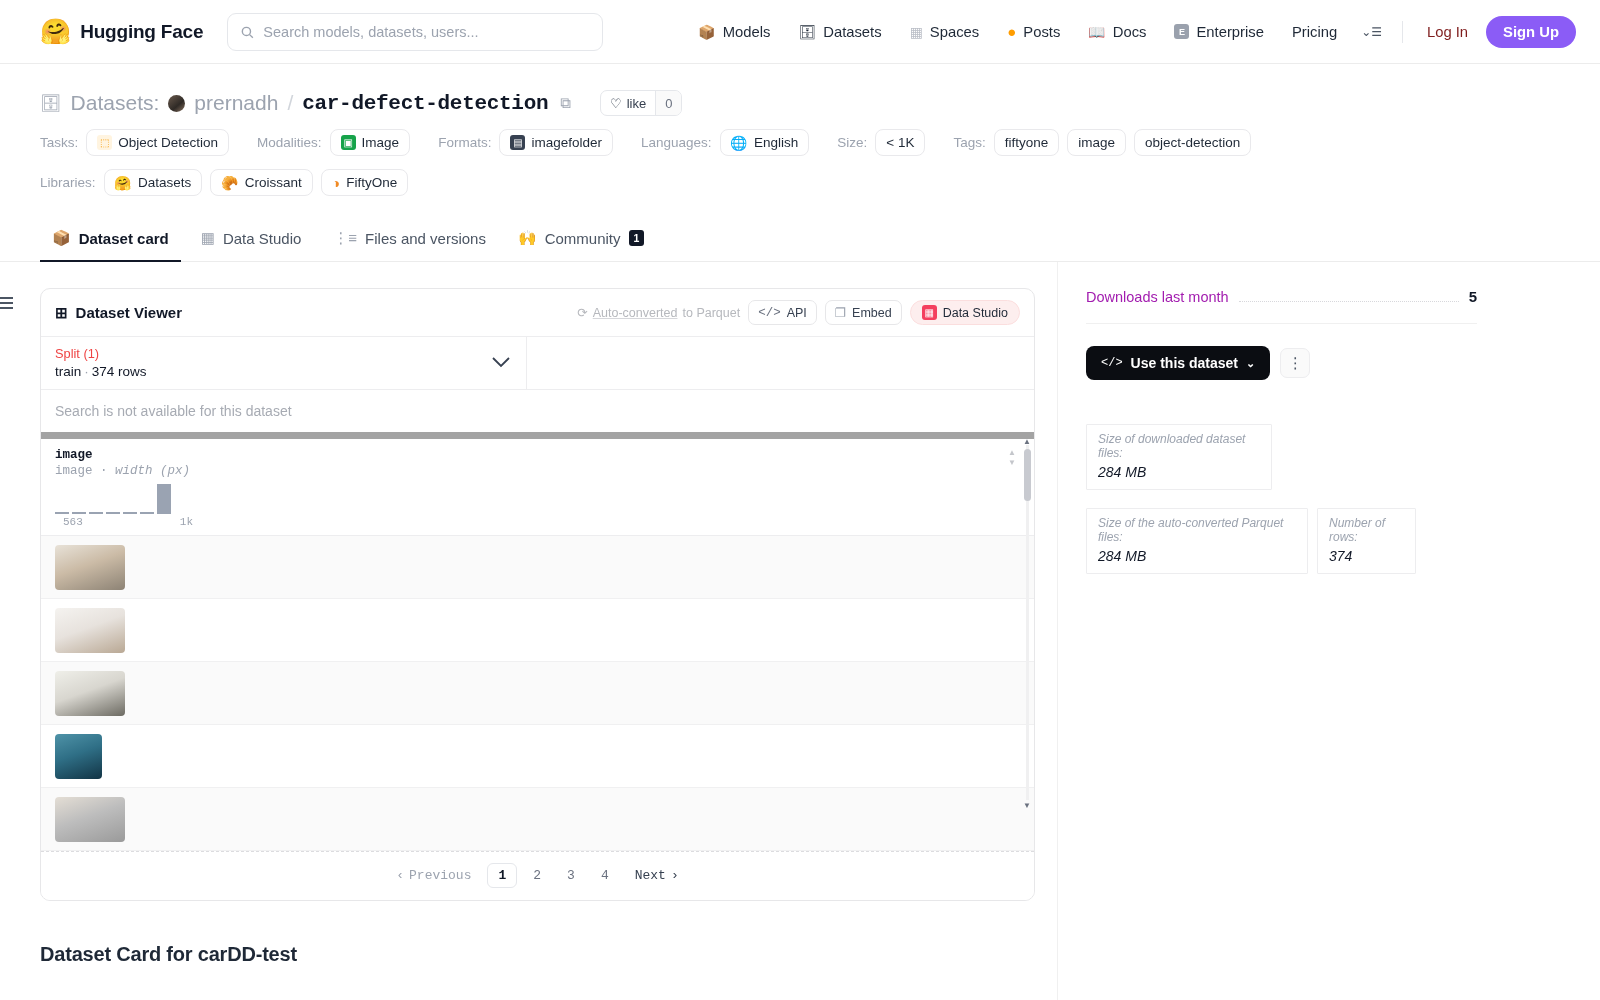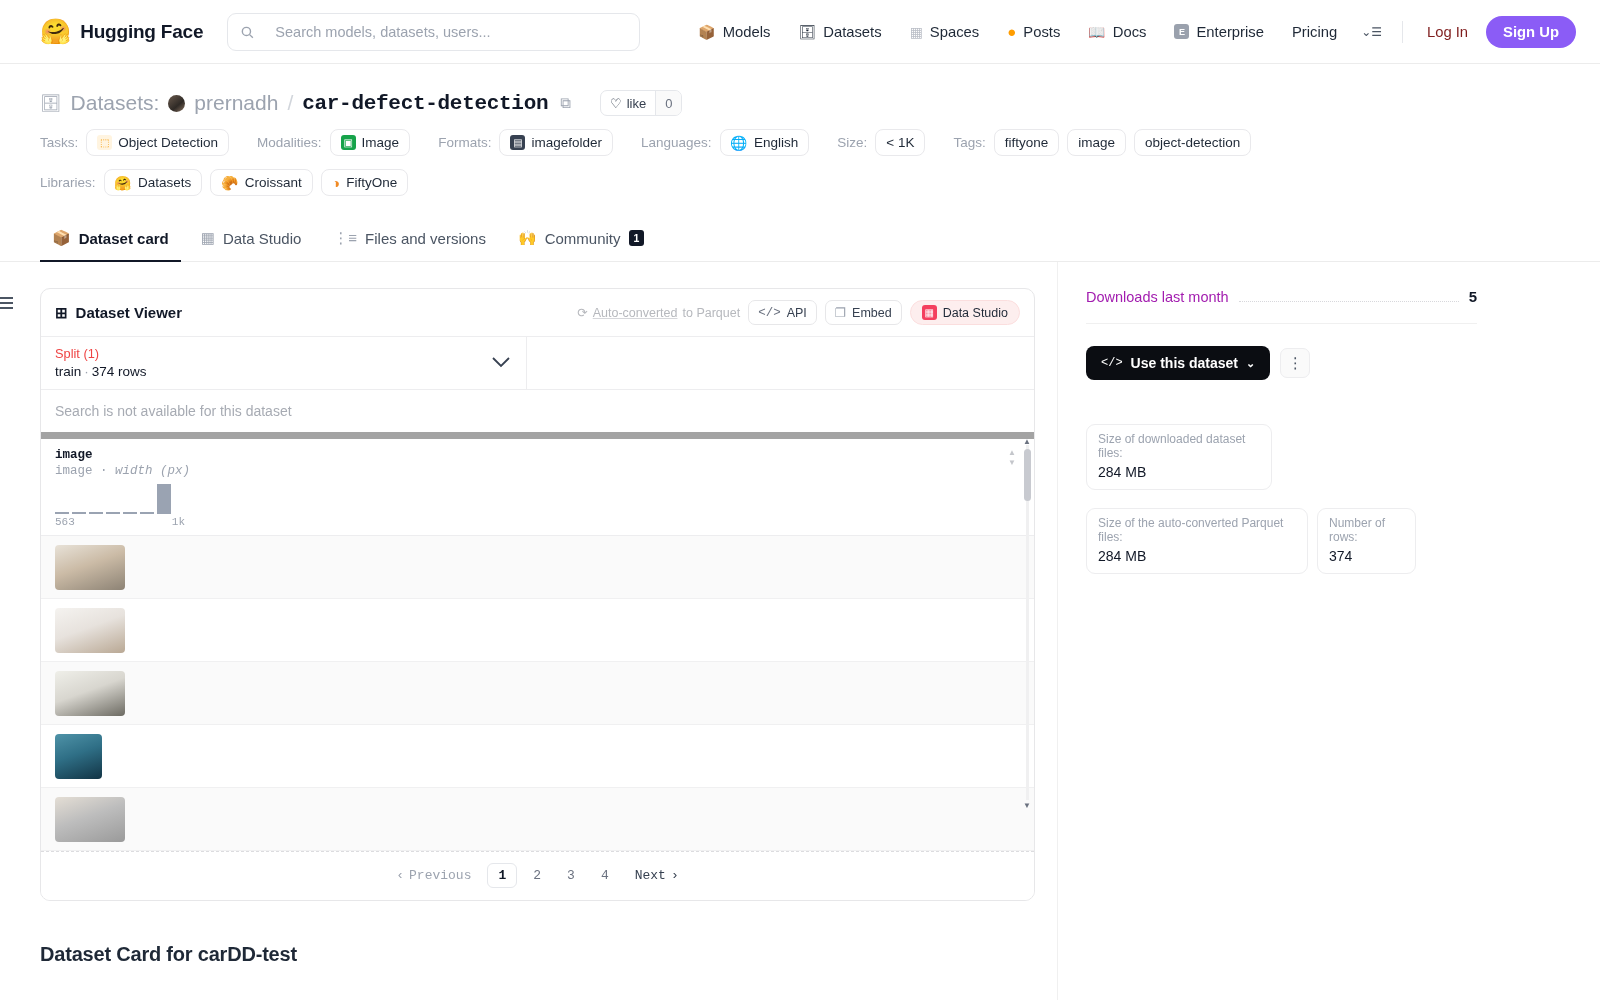--- a/index.html
+++ b/index.html
@@ -19,23 +19,23 @@
     padding: 0 24px;
     border-bottom: 1px solid #ececec;
     background: #fff;
   }
   .brand { display: flex; align-items: center; gap: 9px; margin-left: 16px; }
   .brand-logo { font-size: 25px; line-height: 1; }
   .brand-name { font-size: 19px; font-weight: bold; color: #111827; letter-spacing: -0.2px; }
 
   .searchbox {
     margin-left: 24px;
-    width: 413px; height: 38px;
+    width: 376px; height: 38px;
     border: 1px solid #e5e7eb; border-radius: 9px;
-    display: flex; align-items: center; gap: 21px;
+    display: flex; align-items: center; gap: 9px;
     padding: 0 12px; background: #fff;
   }
   .searchbox .ph { color: #9ca3af; font-size: 14.5px; }
 
   .navlinks { margin-left: auto; display: flex; align-items: center; gap: 0; }
   .navlink {
     display: flex; align-items: center; gap: 7px;
     padding: 0 14px; height: 40px;
     font-size: 14.8px; color: #1f2937; cursor: pointer;
     white-space: nowrap;
@@ -151,21 +151,21 @@
   .tbl { position: relative; }
   .tbl-head { border-bottom: 1px solid #ededef; padding: 9px 14px 7px 14px; position: relative; }
   .col-name { font-family: "Liberation Mono", monospace; font-size: 12.5px; font-weight: bold; color:#111827; }
   .col-type { font-family: "Liberation Mono", monospace; font-size: 12.5px; color:#9ca3af; margin-top:2px; }
   .col-type i { font-style: italic; }
   .sort-ic { position:absolute; right: 18px; top: 10px; display:flex; flex-direction:column; gap:2px; color:#c4c6cb; font-size:8px; line-height:1; cursor:pointer;}
 
   .hist { margin-top: 10px; width: 130px; height: 40px; position: relative; }
   .hist .bars { position:absolute; left:0; bottom: 14px; width: 130px; height: 30px; display:flex; align-items:flex-end; gap: 3px; }
   .hist .bar { width: 14px; background: #9aa3b2; }
-  .hist .axis { position:absolute; left:0; bottom: 0; width: 130px; display:flex; justify-content:space-between; }
+  .hist .axis { position:absolute; left:8px; bottom: 0; width: 130px; display:flex; justify-content:space-between; }
   .hist .axis span { font-family:"Liberation Mono", monospace; font-size: 11px; color:#9ca3af; }
 
   .rows { }
   .row {
     height: 63px; display: flex; align-items: center;
     padding: 0 14px; border-bottom: 1px solid #f0f0f1;
   }
   .row:nth-child(odd) { background: #fafafa; }
   .thumb { height: 45px; border-radius: 4px; flex: none; background-size: cover; }
 
@@ -206,21 +206,21 @@
   }
   .use-btn .code { font-family:"Liberation Mono", monospace; font-size: 12px; font-weight:normal; }
   .kebab {
     width: 30px; height: 30px; border:1px solid #ededef; border-radius: 7px;
     background:#fafafa; display:flex; align-items:center; justify-content:center;
     cursor:pointer; color:#4b5563; font-size: 15px; line-height: 0;
   }
 
   .stat-grid { margin-top: 44px; display:flex; flex-wrap: wrap; gap: 9px; width: 330px; }
   .stat {
-    border:1px solid #ededef; border-radius: 9px; padding: 7px 11px 9px 11px; background:#fff;
+    border:1px solid #ededef; border-radius: 1px; padding: 7px 11px 9px 11px; background:#fff;font-style:italic;
   }
   .stat .k { font-size: 12px; color:#9ca3af; }
   .stat .v { font-size: 14px; color:#111827; margin-top: 4px; }
   .stat.w1 { width: 186px; }
   .stat.w2 { width: 222px; }
   .stat.w3 { width: 99px; }
 </style>
 </head>
 <body>
 

